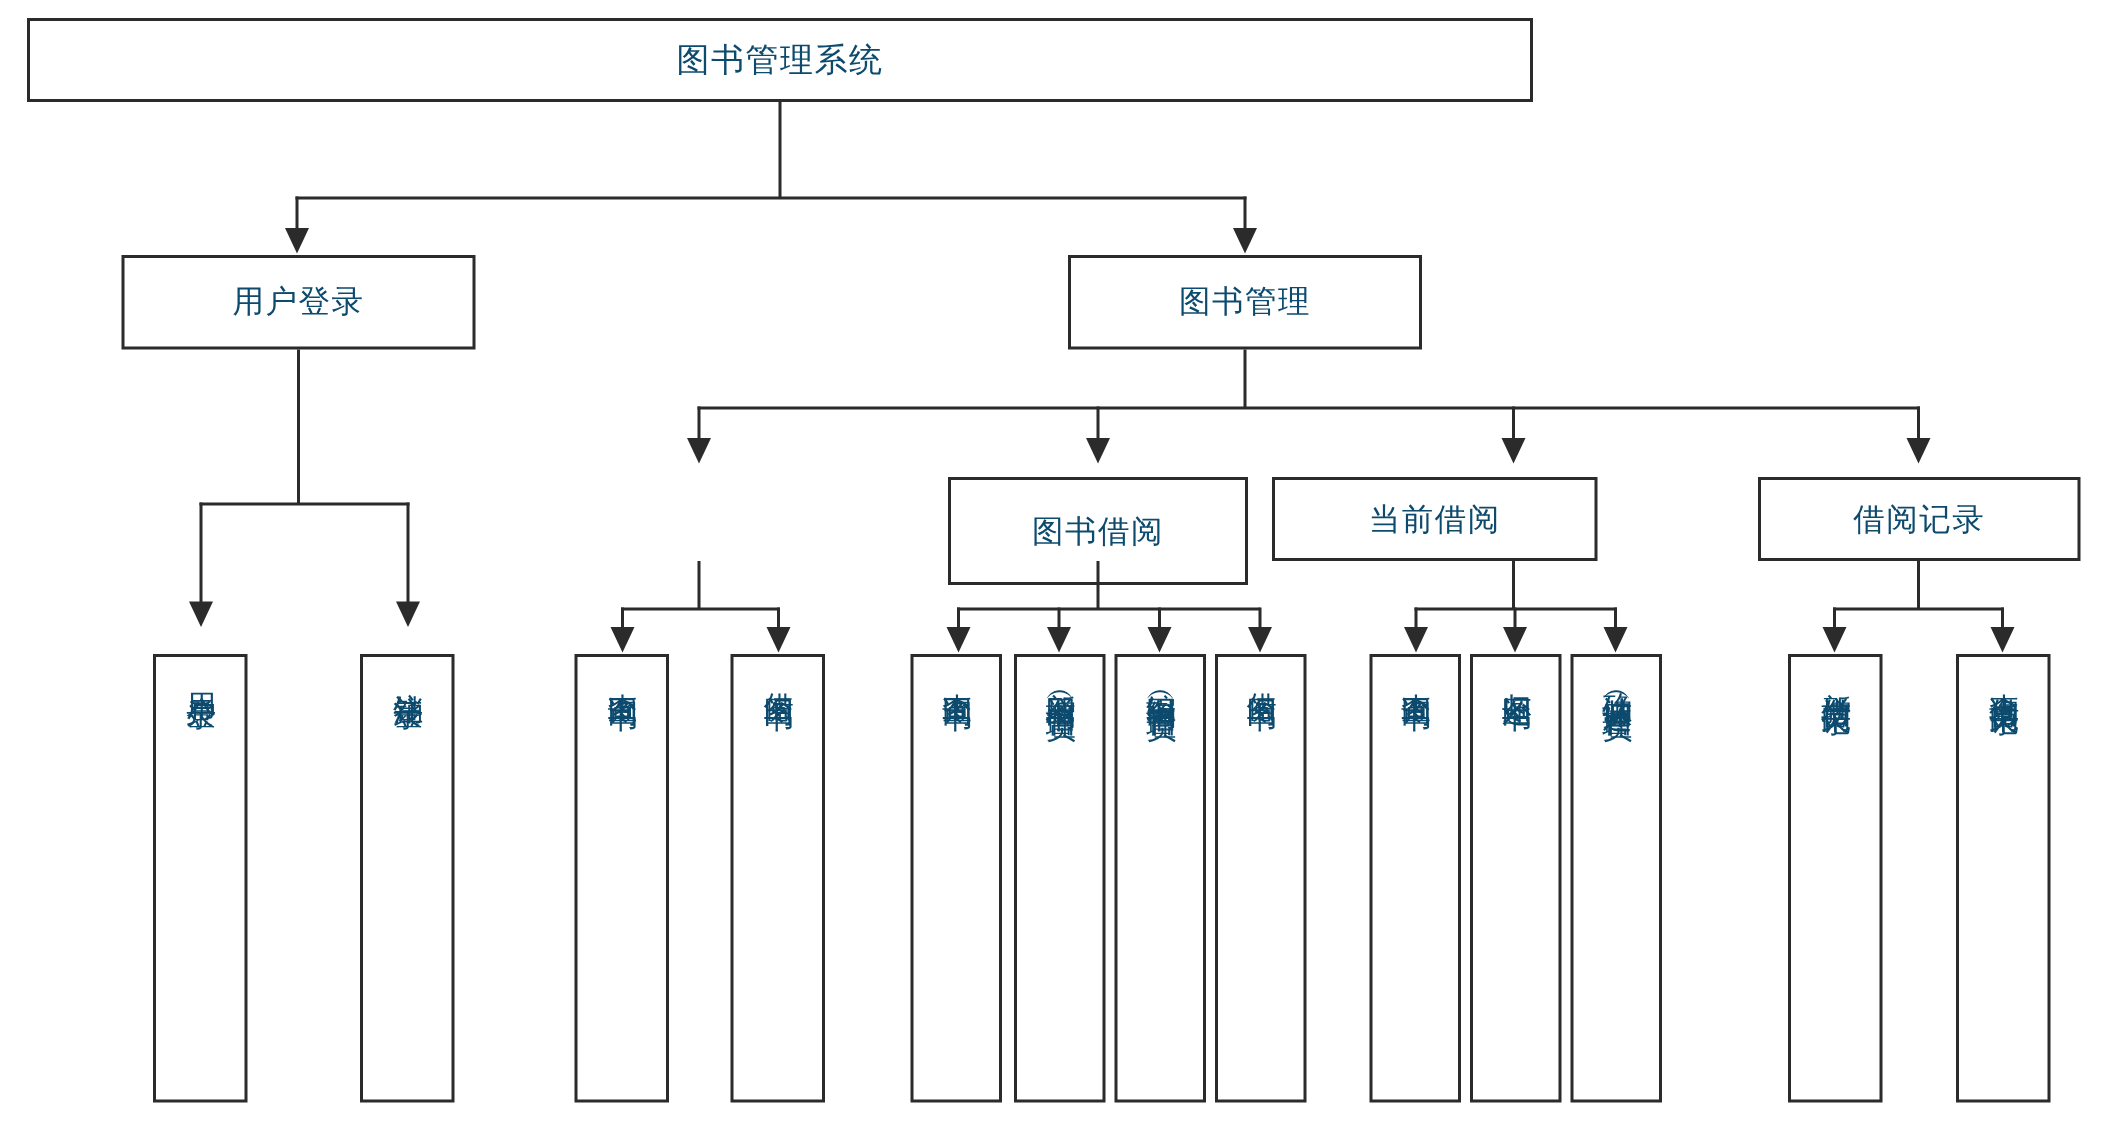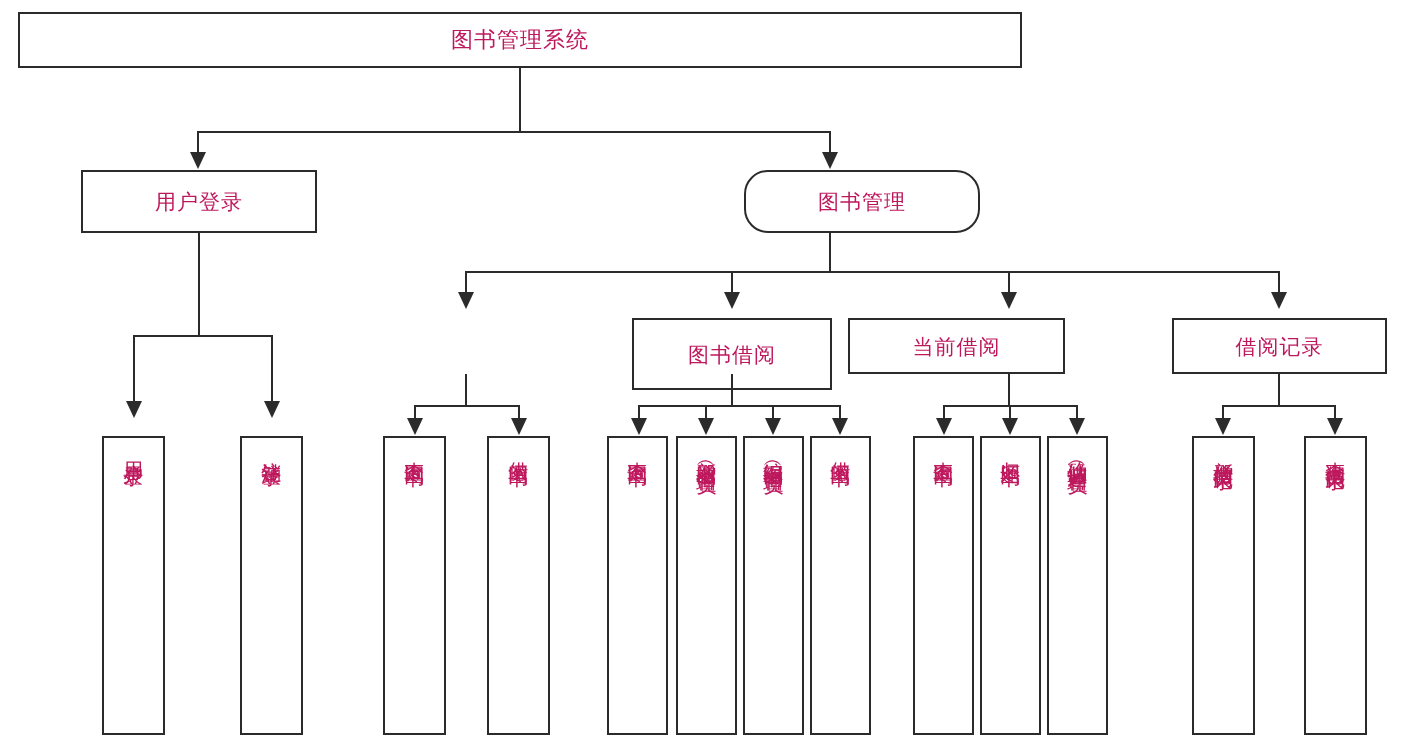--- a/index.html
+++ b/index.html
@@ -21,21 +21,21 @@
     position: absolute;
     box-sizing: border-box;
     border: 2px solid #2b2b2b;
     background: #ffffff;
     display: flex;
     align-items: center;
     justify-content: center;
     color: #333333;
   }
   .node-label {
-    color: #be185d;
+    color: #0c4a6e;
     white-space: nowrap;
     letter-spacing: 1px;
   }
   
   .node.horiz .node-label {
     font-size: 21px;
     line-height: 1;
   }
   .node.root .node-label {
     font-size: 22px;
@@ -97,21 +97,21 @@
   <div class="edge hline" style="left:197px; top:131px; width:634px; height:2px;"></div>
 
   <div class="edge vline" style="left:197px; top:131px; width:2px; height:22px;"></div>
   <div class="arrow" style="left:190px; top:152px;"></div>
   <div class="edge vline" style="left:829px; top:131px; width:2px; height:22px;"></div>
   <div class="arrow" style="left:822px; top:152px;"></div>
 
   <div class="node horiz" style="left:81px; top:170px; width:236px; height:63px;">
     <span class="node-label">用户登录</span>
   </div>
-  <div class="node horiz" style="left:744px; top:170px; width:236px; height:63px;border-radius:24px;">
+  <div class="node horiz" style="left:712px; top:170px; width:236px; height:63px;">
     <span class="node-label">图书管理</span>
   </div>
 
   <div class="edge vline" style="left:198px; top:233px; width:2px; height:103px;"></div>
   <div class="edge hline" style="left:133px; top:335px; width:140px; height:2px;"></div>
   <div class="edge vline" style="left:133px; top:335px; width:2px; height:67px;"></div>
   <div class="arrow" style="left:126px; top:401px;"></div>
   <div class="edge vline" style="left:271px; top:335px; width:2px; height:67px;"></div>
   <div class="arrow" style="left:264px; top:401px;"></div>
 

